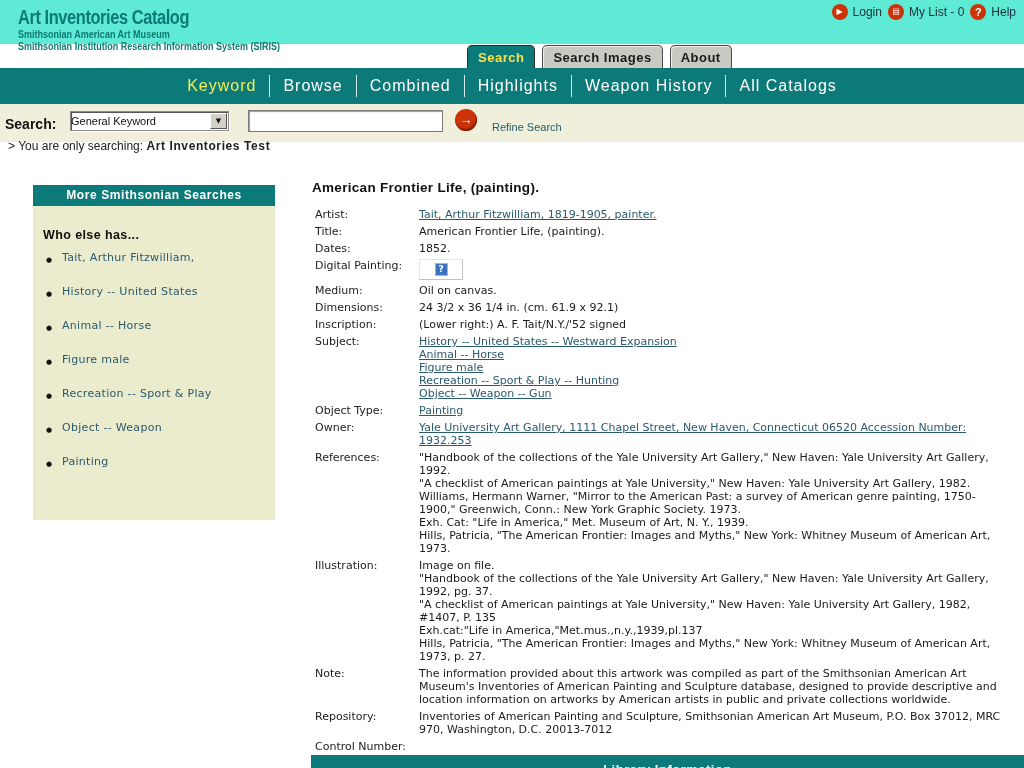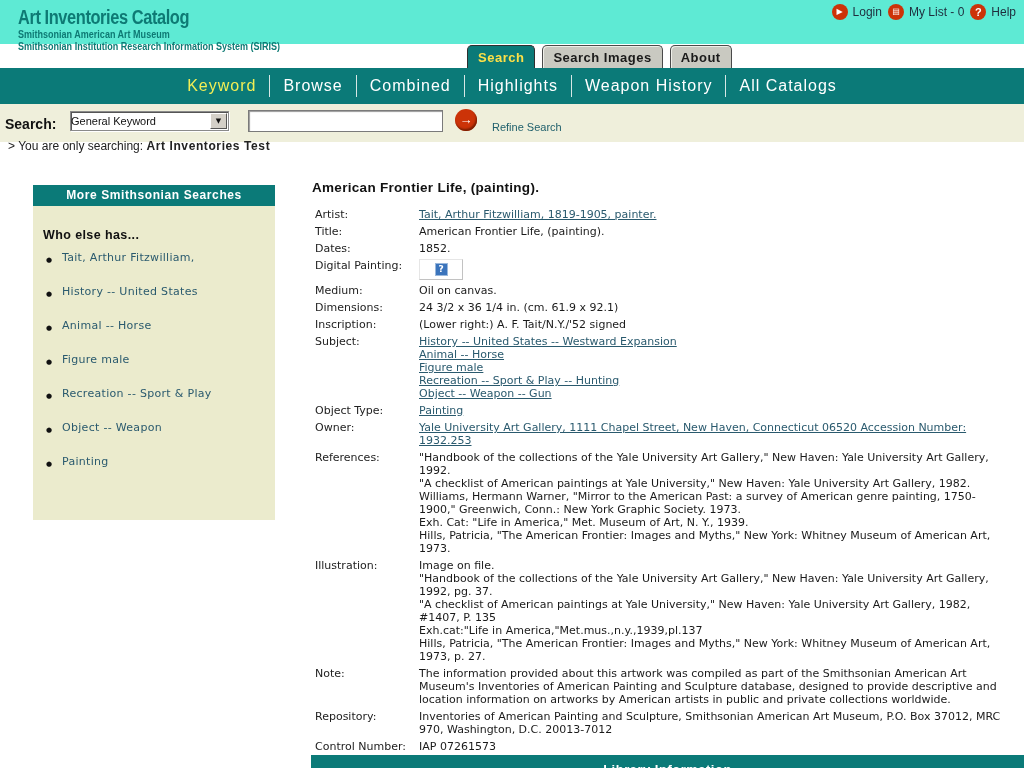--- a/index.html
+++ b/index.html
@@ -258,21 +258,20 @@
     <div class="rec-value">The information provided about this artwork was compiled as part of the Smithsonian American Art Museum's Inventories of American Painting and Sculpture database, designed to provide descriptive and location information on artworks by American artists in public and private collections worldwide.</div>
   </div>
 
   <div class="rec-row">
     <div class="rec-label">Repository:</div>
     <div class="rec-value">Inventories of American Painting and Sculpture, Smithsonian American Art Museum, P.O. Box 37012, MRC 970, Washington, D.C. 20013-7012</div>
   </div>
 
   <div class="rec-row">
     <div class="rec-label">Control Number:</div>
-    <div class="rec-value">IAP 07261573</div>
   </div>
 
   <div class="btnrow">
     <button class="listbtn">Add to my list</button>
   </div>
 </div>
 
 <div class="foot">
   <span>Library Information</span>
 </div>

